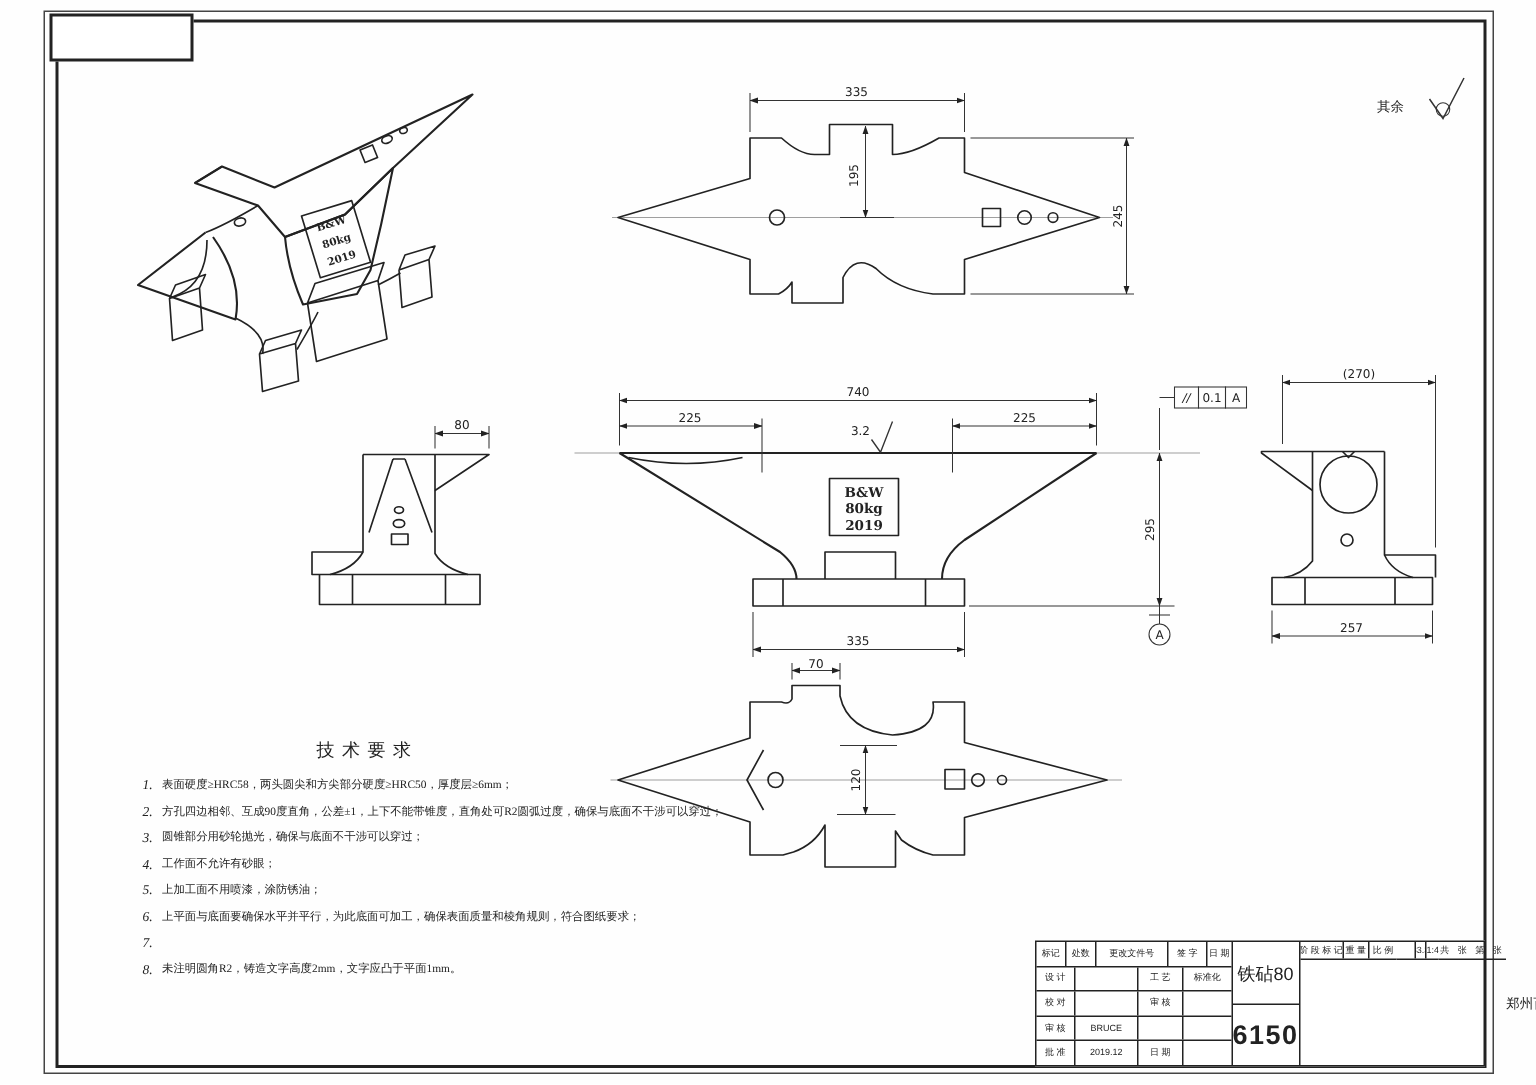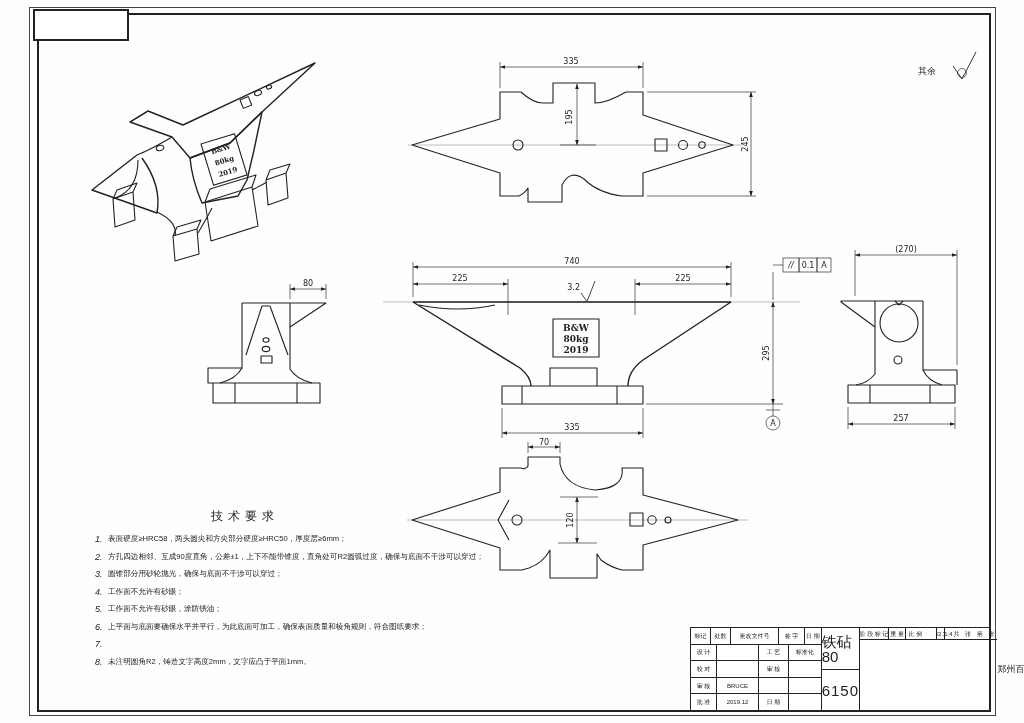--- a/index.html
+++ b/index.html
@@ -9,38 +9,38 @@
   .frame-inner{position:absolute;left:37px;top:13px;width:950px;height:695px;border:2px solid #222;}
   .corner-box{position:absolute;left:33px;top:9px;width:92px;height:28px;border:2px solid #222;background:#fff;}
   svg{position:absolute;overflow:visible;}
   .o{fill:none;stroke:#222;stroke-width:1.1;stroke-linejoin:round;}
   .o2{fill:none;stroke:#222;stroke-width:1.4;stroke-linejoin:round;}
   .d{fill:none;stroke:#333;stroke-width:0.7;}
   .cl{fill:none;stroke:#8a8a8a;stroke-width:0.55;}
   text.dim{font-size:8px;fill:#222;font-family:"DejaVu Sans",sans-serif;}
   text.brand{font-size:9px;font-weight:bold;fill:#222;font-family:"DejaVu Serif",serif;}
   
-  .tech{position:absolute;left:95px;top:508px;width:390px;}
+  .tech{position:absolute;left:95px;top:492px;width:390px;font-family:Liberation Serif, serif;}
   .tech-title{width:300px;text-align:center;font-size:12px;letter-spacing:5px;margin-bottom:9px;}
   .ti{display:flex;align-items:flex-start;margin-bottom:7.5px;white-space:nowrap;}
   .tn{font-size:9px;font-style:italic;width:13px;flex:none;}
   .tt{font-size:7.6px;line-height:9px;text-align:center;}
   
   .tb{position:absolute;left:690px;top:627px;width:300px;height:84px;border:1.6px solid #222;
       display:flex;font-size:6px;line-height:1;background:#fff;box-sizing:border-box;}
   .tb *{box-sizing:border-box;}
   .tb-left{width:140px;border-right:1px solid #222;display:flex;flex-direction:column;}
   .tbr{flex:1;display:flex;border-bottom:1px solid #222;}
   .tbr:last-child{border-bottom:none;}
   .tbc{border-right:1px solid #222;display:flex;align-items:center;justify-content:center;
        padding:0 1px;overflow:hidden;white-space:nowrap;}
   .tbc:last-child{border-right:none;}
   .tb-mid{width:75px;border-right:1px solid #222;display:flex;flex-direction:column;}
-  .tb-name{flex:1.05;border-bottom:1px solid #222;display:flex;align-items:center;justify-content:center;font-size:15px;}
-  .tb-code{flex:1;display:flex;align-items:center;justify-content:center;font-size:15px;letter-spacing:1px;}
+  .tb-name{flex:1.05;border-bottom:1px solid #222;display:flex;align-items:center;justify-content:center;font-size:12px;}
+  .tb-code{flex:1;display:flex;align-items:center;justify-content:center;font-size:18px;letter-spacing:1px;font-weight:bold;}
   .tb-right{flex:1;display:flex;flex-direction:row;}
   .tb-right .hrow{height:12px;display:flex;border-bottom:1px solid #222;}
   .tb-company{flex:1;display:flex;align-items:center;justify-content:center;font-size:9px;white-space:nowrap;}
 </style>
 </head>
 <body>
 
 <div class="page">
 
   <svg width="0" height="0">
@@ -264,21 +264,21 @@
     <div class="ti">
         <span class="tn">3.</span>
         <span class="tt">圆锥部分用砂轮抛光，确保与底面不干涉可以穿过；</span>
       </div>
     <div class="ti">
         <span class="tn">4.</span>
         <span class="tt">工作面不允许有砂眼；</span>
       </div>
     <div class="ti">
         <span class="tn">5.</span>
-        <span class="tt">工作面不允许有砂眼，涂防锈油；</span>
+        <span class="tt">上加工面不用喷漆，涂防锈油；</span>
       </div>
     <div class="ti">
         <span class="tn">6.</span>
         <span class="tt">上平面与底面要确保水平并平行，为此底面可加工，确保表面质量和棱角规则，符合图纸要求；</span>
       </div>
     <div class="ti">
         <span class="tn">7.</span>
       </div>
     <div class="ti">
         <span class="tn">8.</span>

